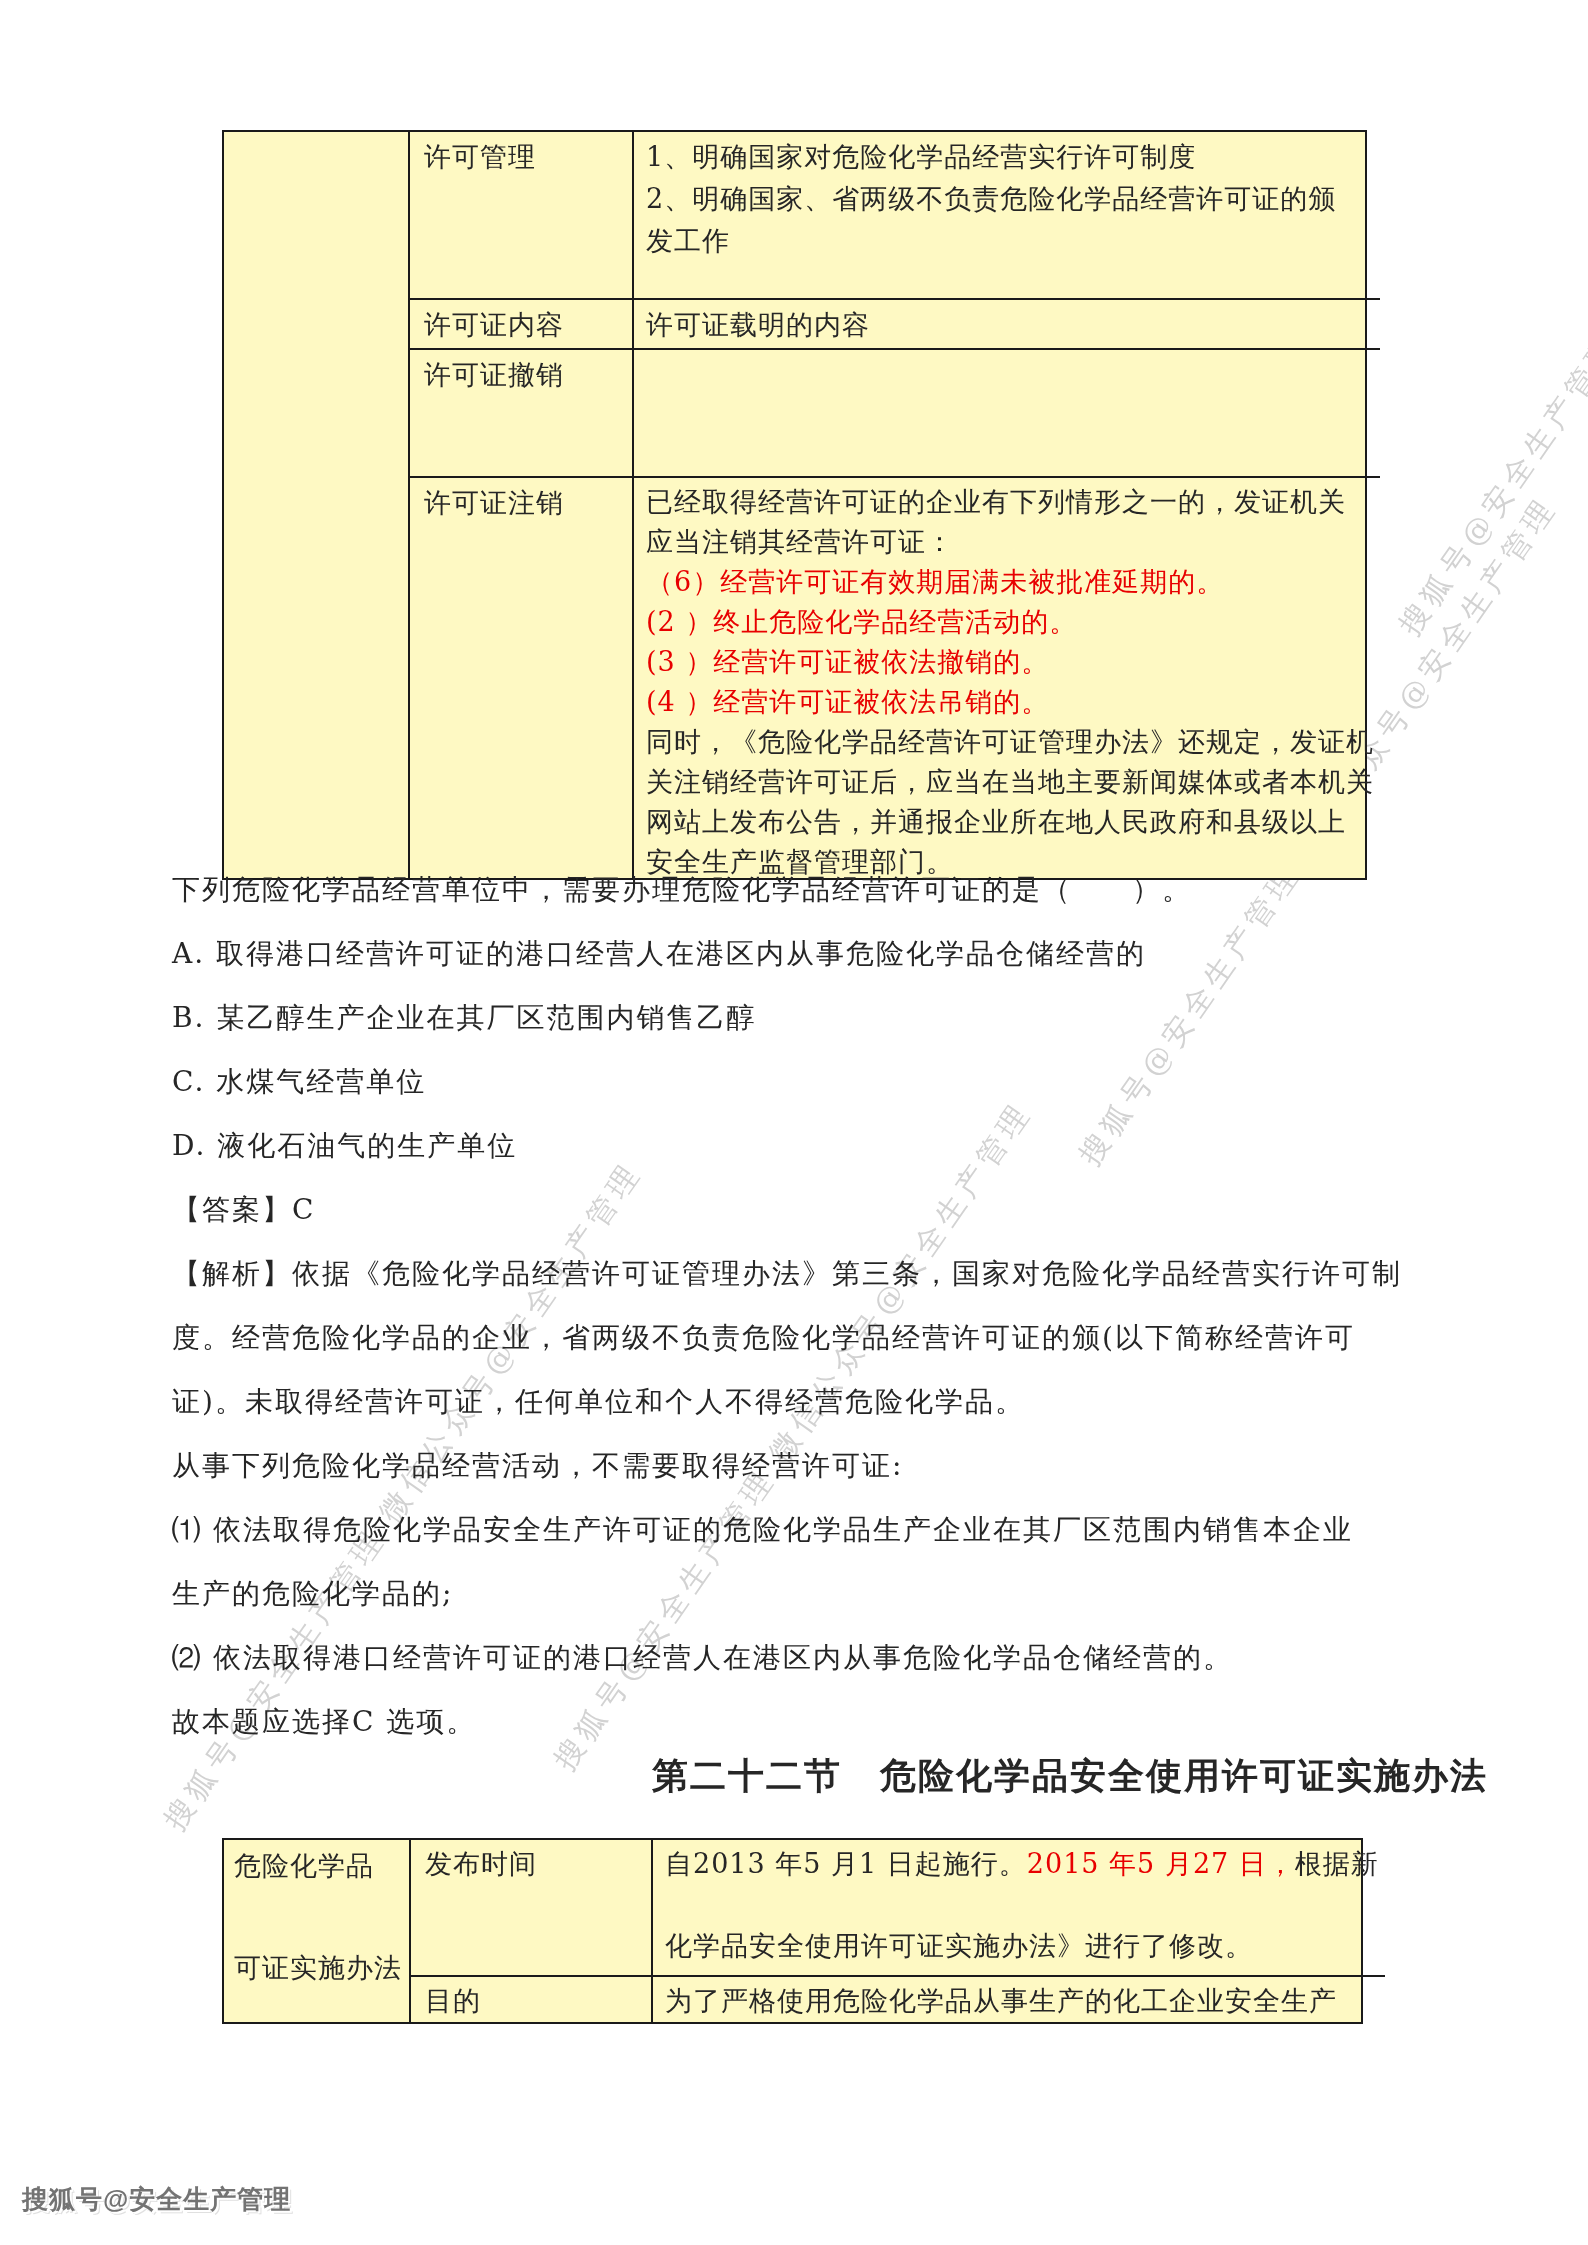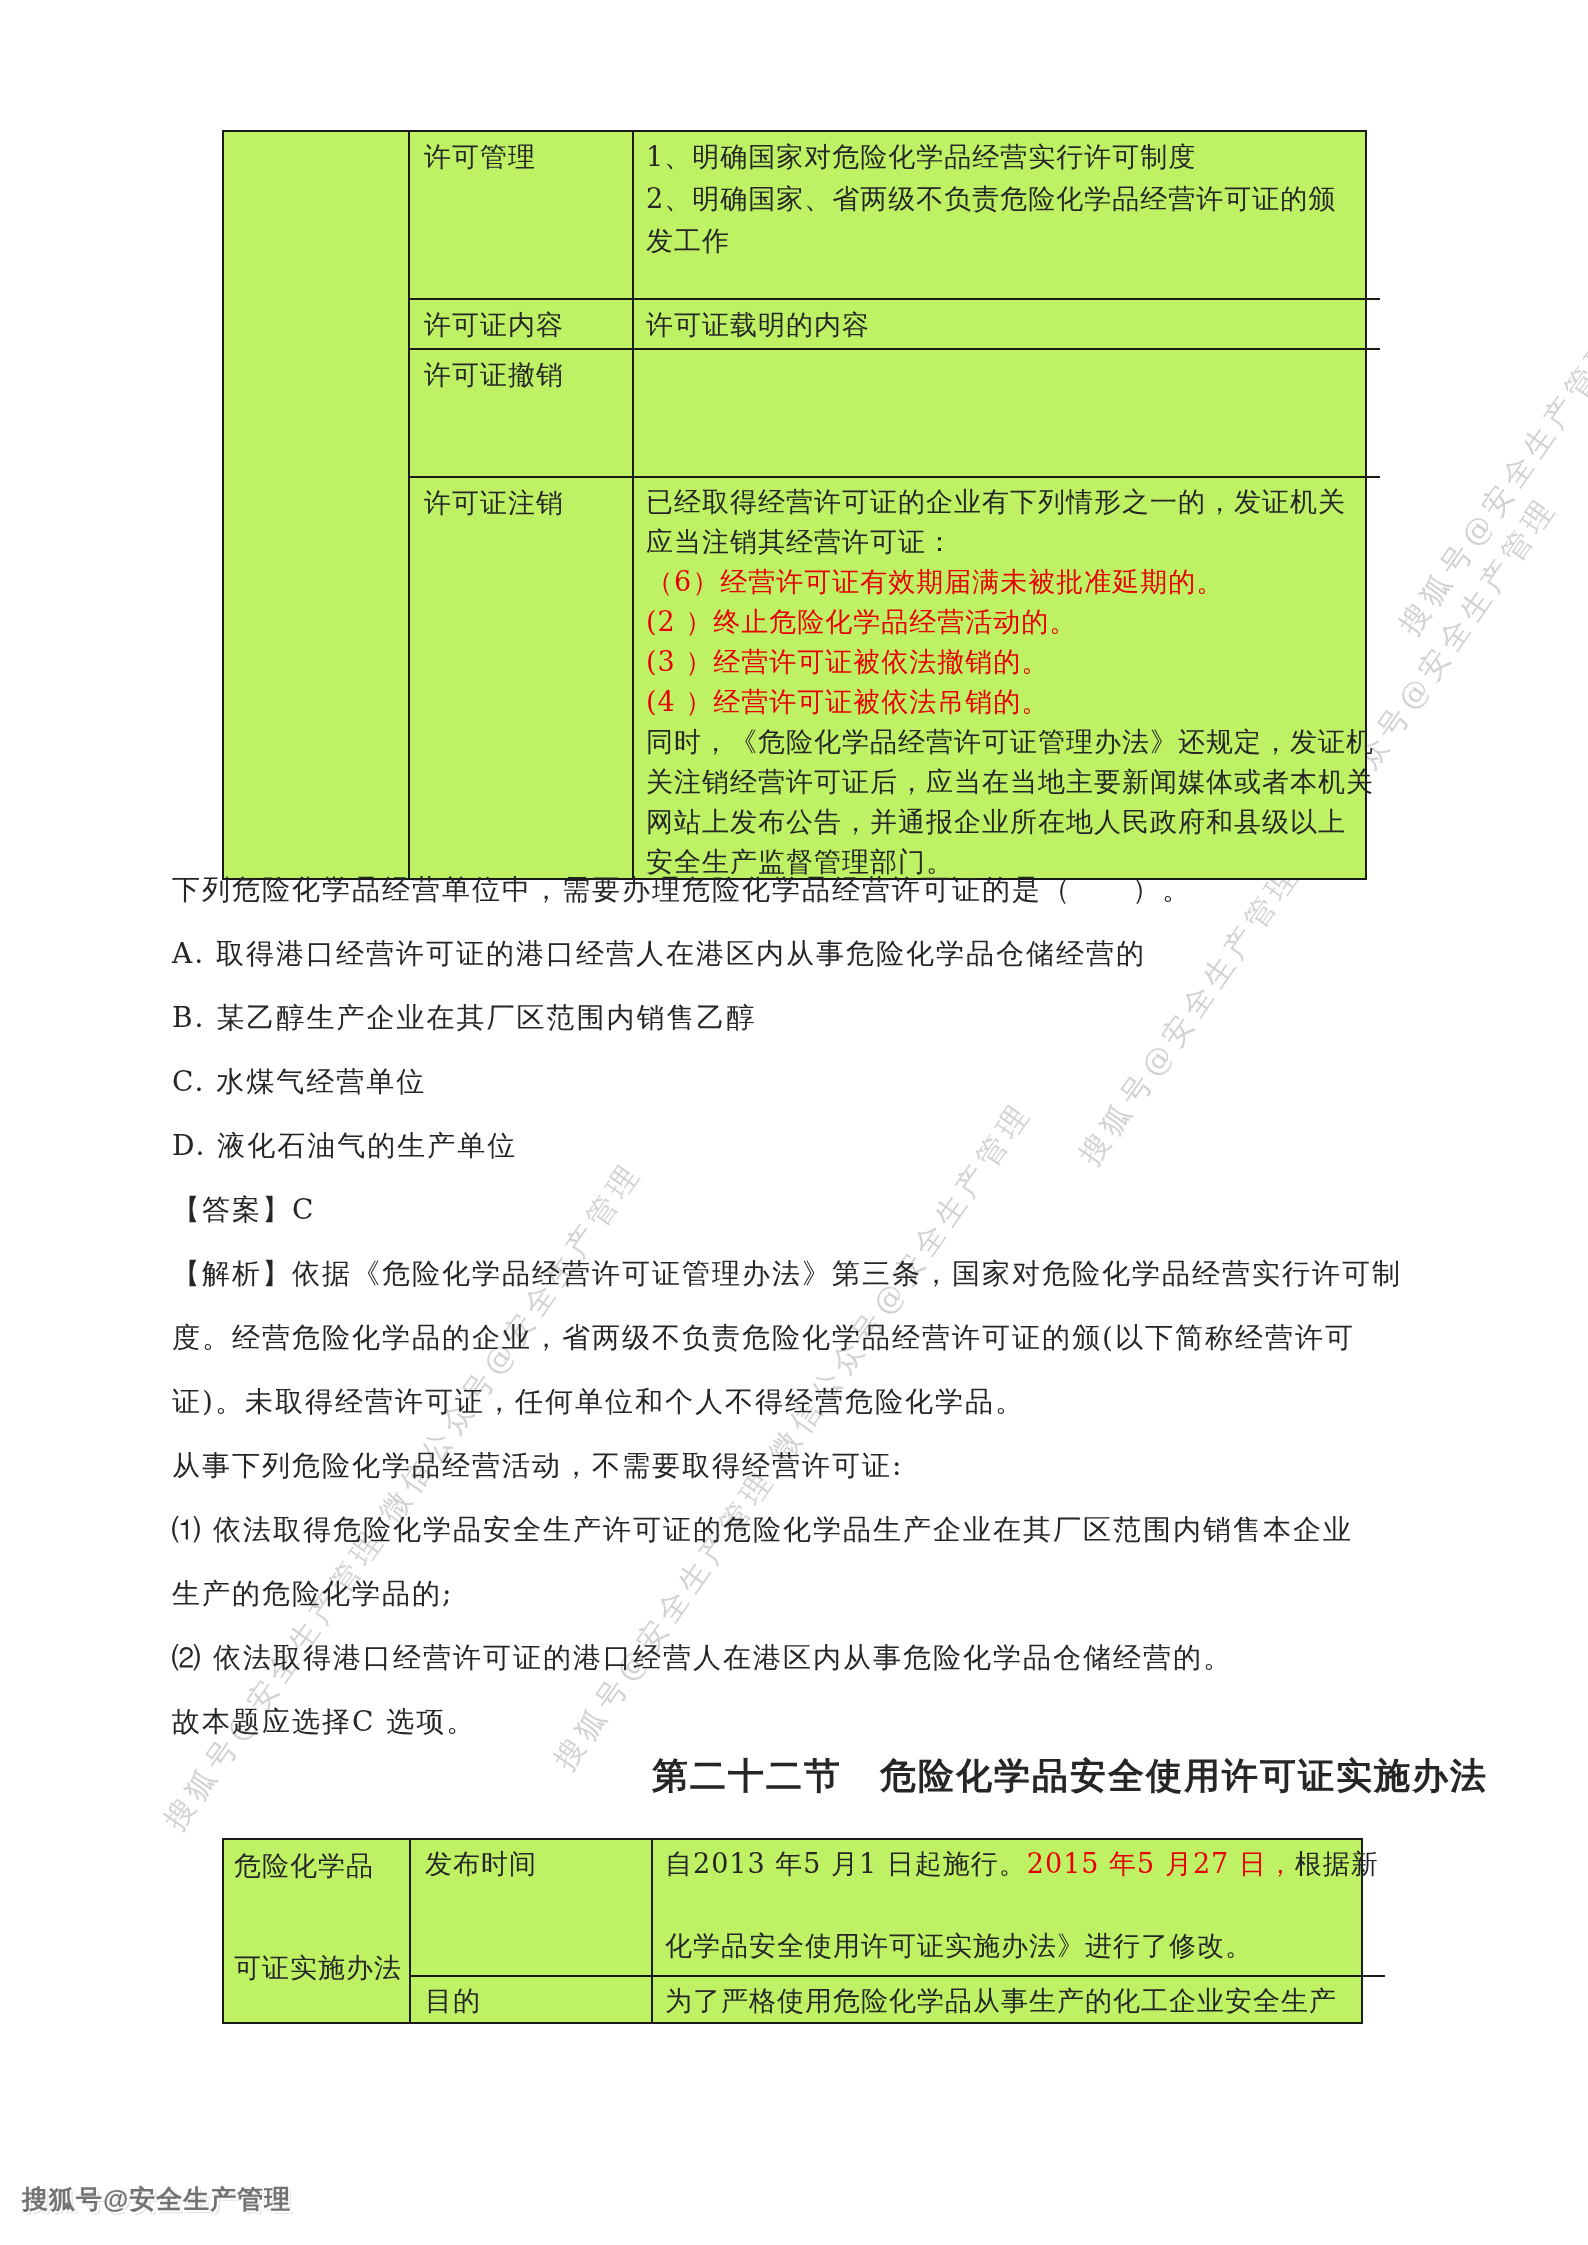--- a/index.html
+++ b/index.html
@@ -25,21 +25,21 @@
   }
   .wm1{left:1390px;top:620px;}
   .wm2{left:1070px;top:1150px;}
   .wm3{left:545px;top:1755px;}
   .wm4{left:155px;top:1815px;}
   
   .tbl{
     position:absolute;
     display:flex;
     border:2px solid #1a1a1a;
-    background:#bef264;
+    background:#fef9c3;
     z-index:1;
     box-sizing:border-box;
     font-size:27px;
     letter-spacing:1px;
   }
   .tbl *{box-sizing:border-box;}
   .t1{left:222px;top:130px;width:1145px;}
   .t2{left:222px;top:1838px;width:1141px;}
   .tbl-left{flex:none;border-right:2px solid #1a1a1a;}
   .t1 .tbl-left{width:186px;}

